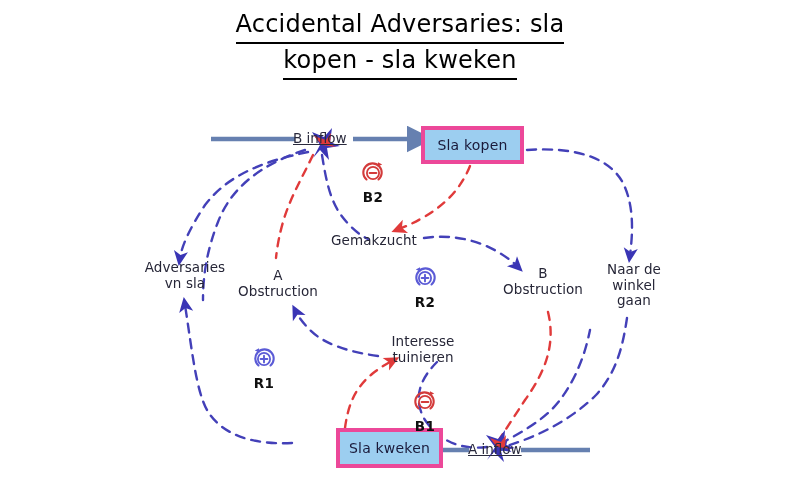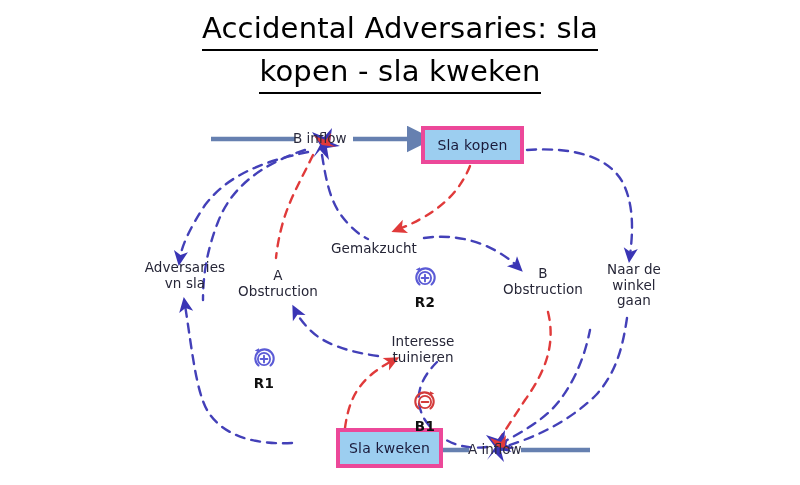--- a/index.html
+++ b/index.html
@@ -16,21 +16,21 @@
     font-family: "DejaVu Sans", sans-serif;
   }
   
   #title {
     position: absolute;
     top: 8px;
     left: 0;
     width: 800px;
     text-align: center;
     font-family: "DejaVu Sans", sans-serif;
-    font-size: 29px;
+    font-size: 24px;
     font-weight: 400;
     color: #000000;
     line-height: 1.38;
     letter-spacing: 0.2px;
   }
   #title .tline {
     display: inline-block;
     border-bottom: 2px solid #000000;
     padding-bottom: 1px;
   }
@@ -71,20 +71,21 @@
     text-align: center;
     white-space: pre;
     letter-spacing: 0.1px;
   }
   .flowlabel {
     position: absolute;
     color: #2a2a3d;
     font-family: "DejaVu Sans", sans-serif;
     font-size: 13.5px;
     white-space: nowrap;
+    text-decoration: underline;
   }
   
   .loopmark {
     position: absolute;
     width: 56px;
     text-align: center;
   }
   .loopmark .glyph {
     display: block;
     height: 30px;
@@ -185,32 +186,43 @@
 
   <div class="flowlabel" style="left:293px; top:130px;">B inflow</div>
   <div class="flowlabel" style="left:468px; top:441px;text-align:right;">A inflow</div>
 
   <div class="vlabel" style="left:128px; top:260px; width:114px;">Adversaries
 vn sla</div>
 
   <div class="vlabel" style="left:229px; top:268px; width:98px;">A
 Obstruction</div>
 
-  <div class="vlabel" style="left:328px; top:233px; width:92px;margin-top:8px;">Gemakzucht</div>
+  <div class="vlabel" style="left:328px; top:233px; width:92px;">Gemakzucht</div>
 
   <div class="vlabel" style="left:494px; top:266px; width:98px;">B
 Obstruction</div>
 
   <div class="vlabel" style="left:375px; top:334px; width:96px;">Interesse
 tuinieren</div>
 
   <div class="vlabel" style="left:596px; top:262px; width:76px;">Naar de
 winkel
 gaan</div>
 
+  <div class="loopmark" style="left:345px; top:158px;">
+    <span class="glyph">
+      <svg width="30" height="30" viewBox="0 0 30 30">
+        <path d="M8.5,21.5 A9.2,9.2 0 1 1 20.5,21.5" fill="none" stroke="#D33B3B" stroke-width="2.1" stroke-linecap="round"></path>
+        <path d="M20.0,4.2 L24.2,6.6 L19.6,8.6 Z" fill="#D33B3B"></path>
+        <circle cx="15" cy="15" r="6.1" fill="none" stroke="#D33B3B" stroke-width="1.8"></circle>
+        <line x1="11.6" y1="15" x2="18.4" y2="15" stroke="#D33B3B" stroke-width="1.9" stroke-linecap="round"></line>
+      </svg>
+    </span>
+    <span class="lcode">B2</span>
+  </div>
 
   <div class="loopmark" style="left:397px; top:263px;">
     <span class="glyph">
       <svg width="30" height="30" viewBox="0 0 30 30">
         <path d="M21.5,21.5 A9.2,9.2 0 1 0 9.5,21.5" fill="none" stroke="#5B5BD6" stroke-width="2.1" stroke-linecap="round"></path>
         <path d="M10.0,4.2 L5.8,6.6 L10.4,8.6 Z" fill="#5B5BD6"></path>
         <circle cx="15" cy="15" r="6.1" fill="none" stroke="#5B5BD6" stroke-width="1.8"></circle>
         <line x1="11.6" y1="15" x2="18.4" y2="15" stroke="#5B5BD6" stroke-width="1.9" stroke-linecap="round"></line>
         <line x1="15" y1="11.6" x2="15" y2="18.4" stroke="#5B5BD6" stroke-width="1.9" stroke-linecap="round"></line>
       </svg>

